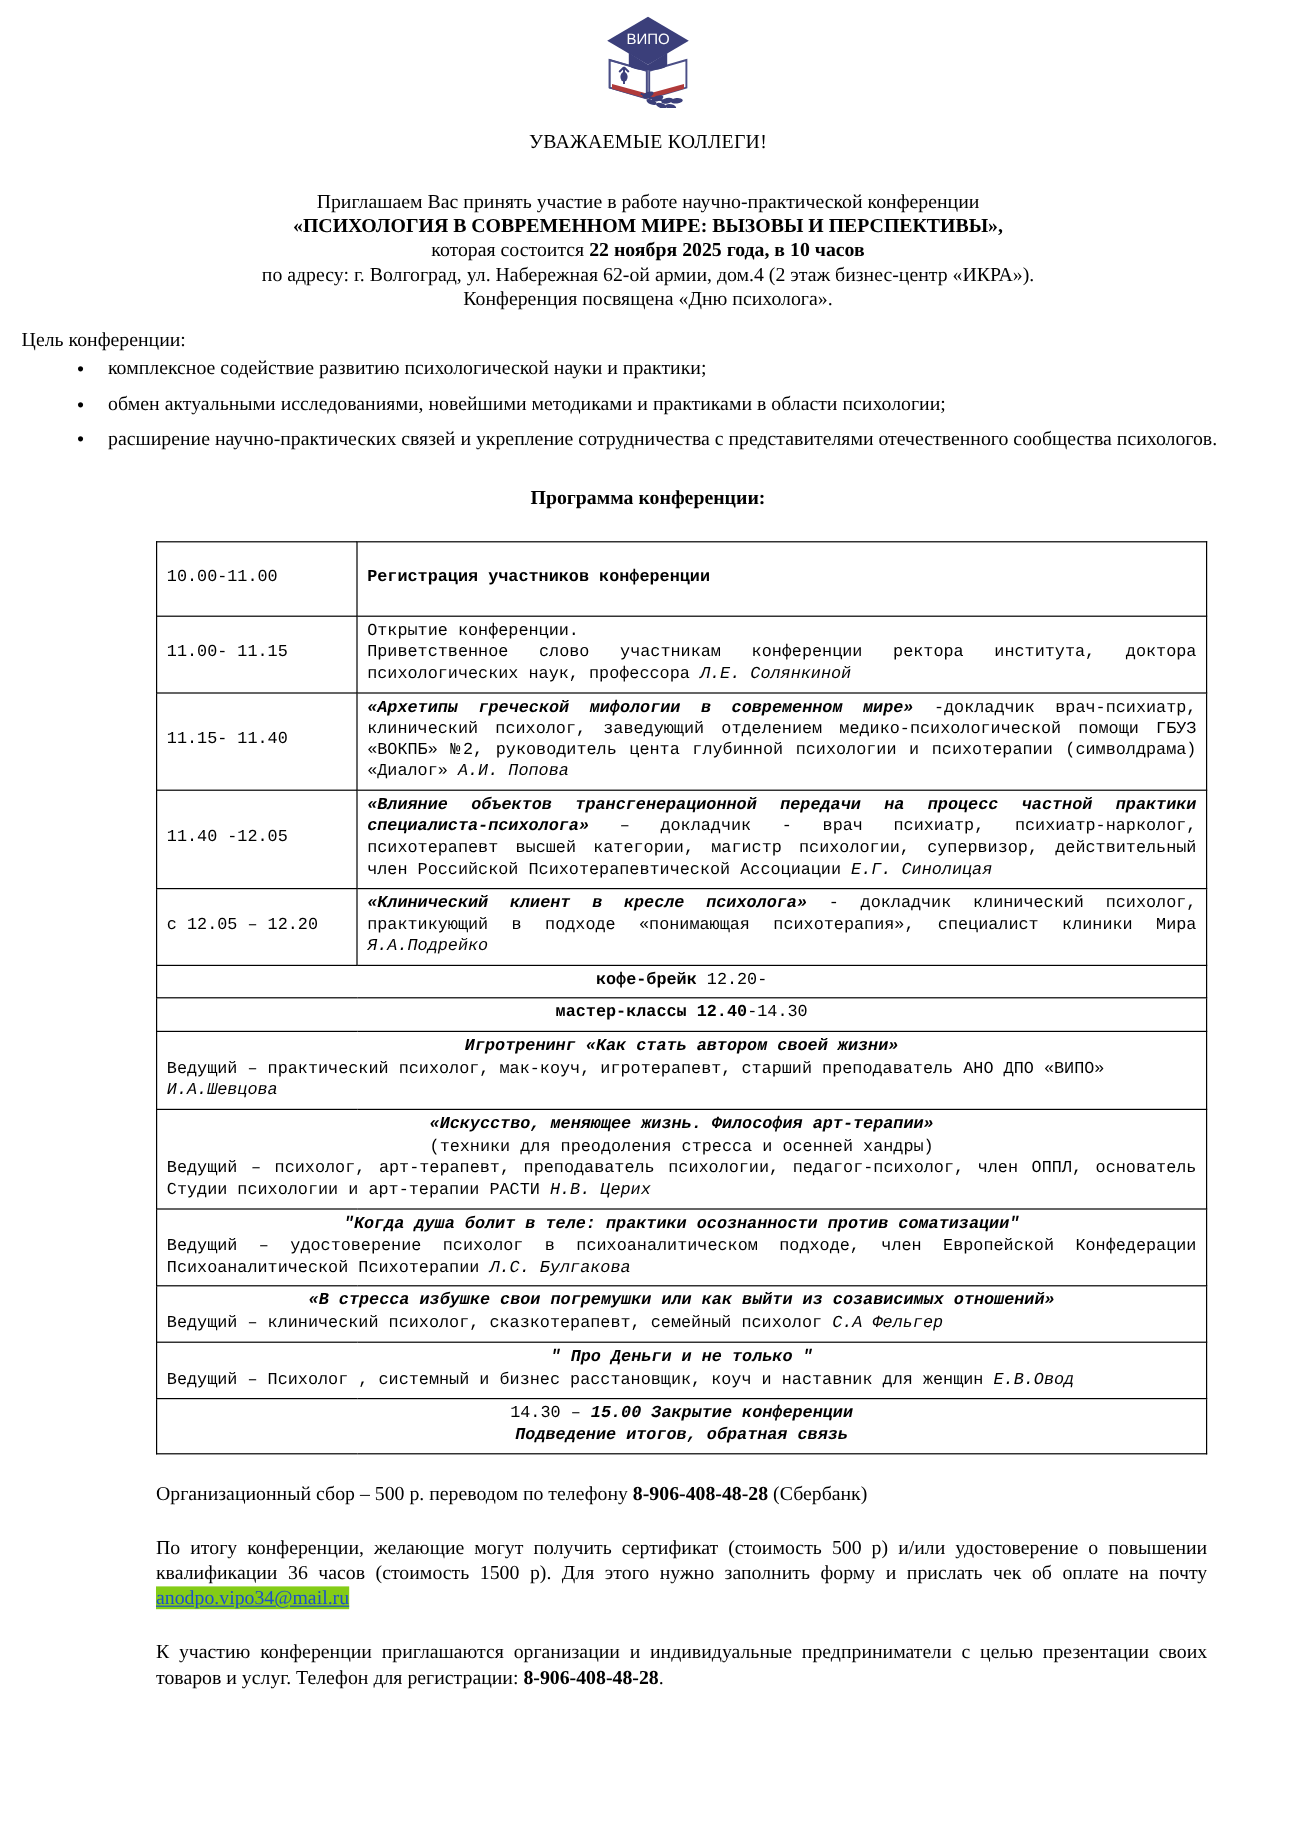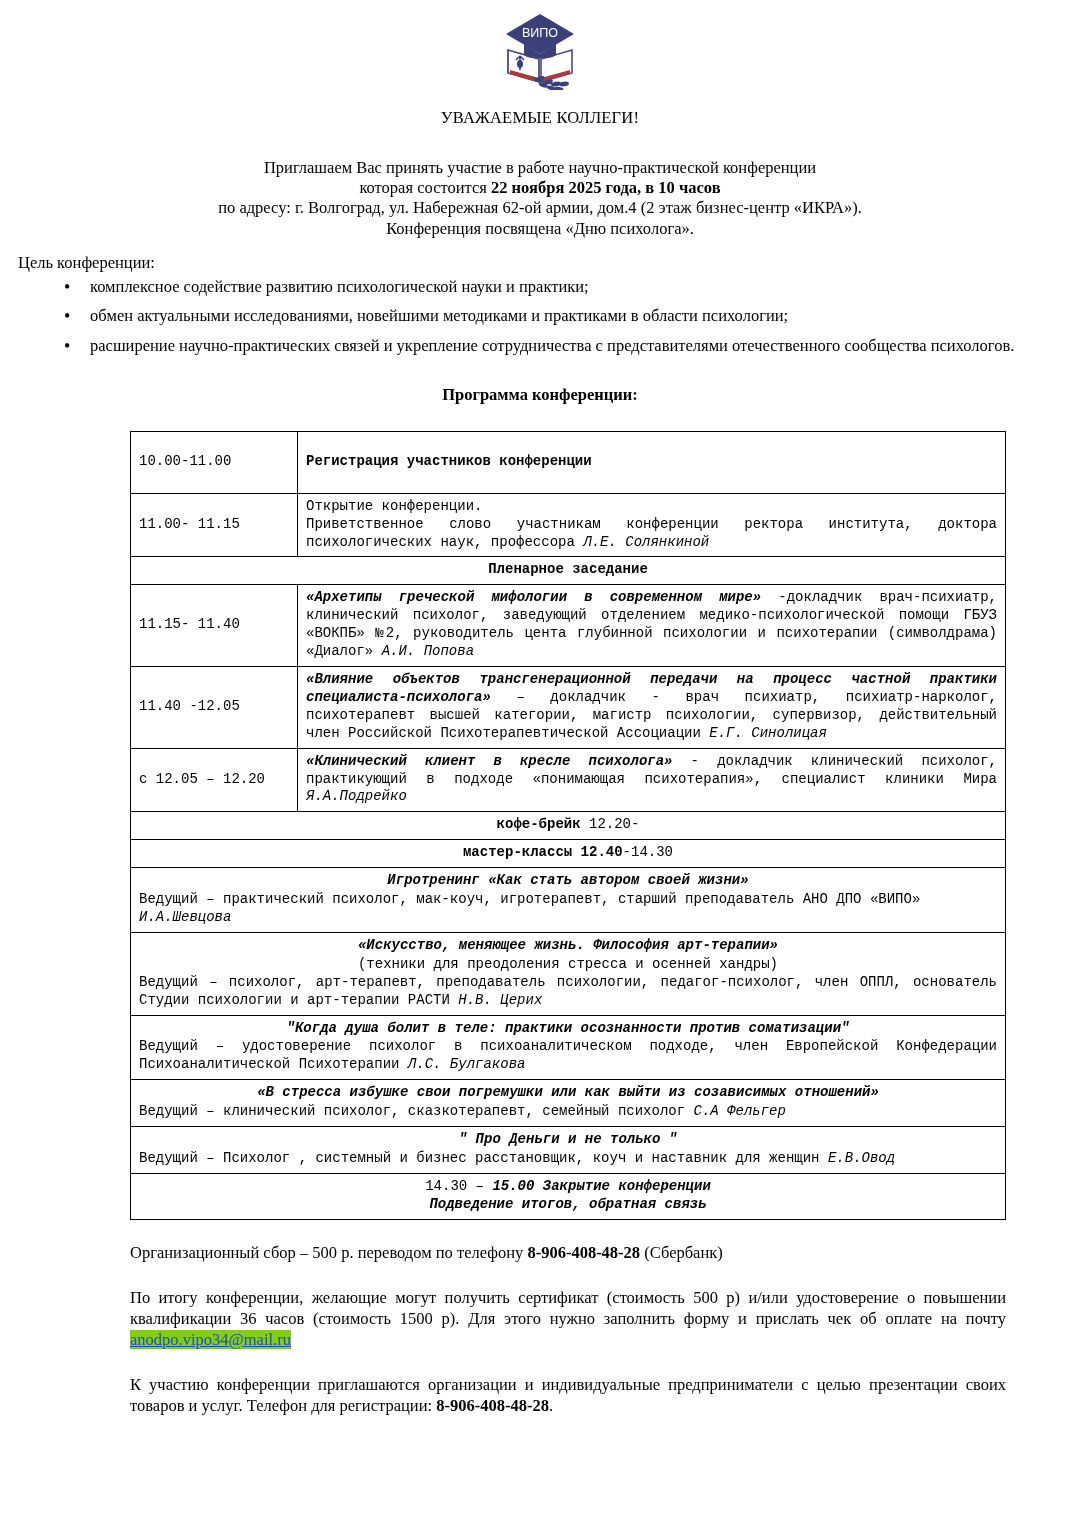--- a/index.html
+++ b/index.html
@@ -181,20 +181,21 @@
       <ellipse cx="45" cy="79" rx="4.5" ry="2.1" fill="#3b3f7a" transform="rotate(22 45 79)"></ellipse>
       <ellipse cx="53" cy="82" rx="4.5" ry="2.1" fill="#3b3f7a" transform="rotate(18 53 82)"></ellipse>
       <ellipse cx="61" cy="83" rx="4.5" ry="2.1" fill="#3b3f7a" transform="rotate(12 61 83)"></ellipse>
     </svg>
   </div>
 
   <div class="salutation">УВАЖАЕМЫЕ КОЛЛЕГИ!</div>
 
   <div class="hdr">
     <div class="inv-line">Приглашаем Вас принять участие в работе научно-практической конференции</div>
+    <div class="inv-line b">«ПСИХОЛОГИЯ В СОВРЕМЕННОМ МИРЕ: ВЫЗОВЫ И ПЕРСПЕКТИВЫ»,</div>
     <div class="inv-line"><span>которая состоится </span><span class="b">22 ноября 2025 года, в 10 часов</span></div>
     <div class="addr-line">по адресу: г. Волгоград, ул. Набережная 62-ой армии, дом.4 (2 этаж бизнес-центр «ИКРА»).</div>
     <div class="addr-line">Конференция посвящена «Дню психолога».</div>
   </div>
 
   <div class="goal">
     <div>Цель конференции:</div>
     <ul class="goals">
       <li>комплексное содействие развитию психологической науки и практики;</li>
       <li>обмен актуальными исследованиями, новейшими методиками и практиками в области психологии;</li>
@@ -212,23 +213,20 @@
       </tr>
 
       <tr>
         <td class="time">11.00- 11.15</td>
         <td class="desc">
           <span class="mc-body-left">Открытие конференции.</span>
           <span>Приветственное слово участникам конференции ректора института, доктора психологических наук, профессора </span><span class="i">Л.Е. Солянкиной</span>
         </td>
       </tr>
 
-      <tr>
-        <td class="full-center" colspan="2">Пленарное заседание</td>
-      </tr>
 
       <tr>
         <td class="time">11.15- 11.40</td>
         <td class="desc"><span class="bi">«Архетипы греческой мифологии в современном мире»</span><span> -докладчик врач-психиатр, клинический психолог, заведующий отделением медико-психологической помощи ГБУЗ «ВОКПБ» №2, руководитель цента глубинной психологии и психотерапии (символдрама) «Диалог» </span><span class="i">А.И. Попова</span></td>
       </tr>
 
       <tr>
         <td class="time">11.40 -12.05</td>
         <td class="desc"><span class="bi">«Влияние объектов трансгенерационной передачи на процесс частной практики специалиста-психолога»</span><span> – докладчик - врач психиатр, психиатр-нарколог, психотерапевт высшей категории, магистр психологии, супервизор, действительный член Российской Психотерапевтической Ассоциации </span><span class="i">Е.Г. Синолицая</span></td>
       </tr>

